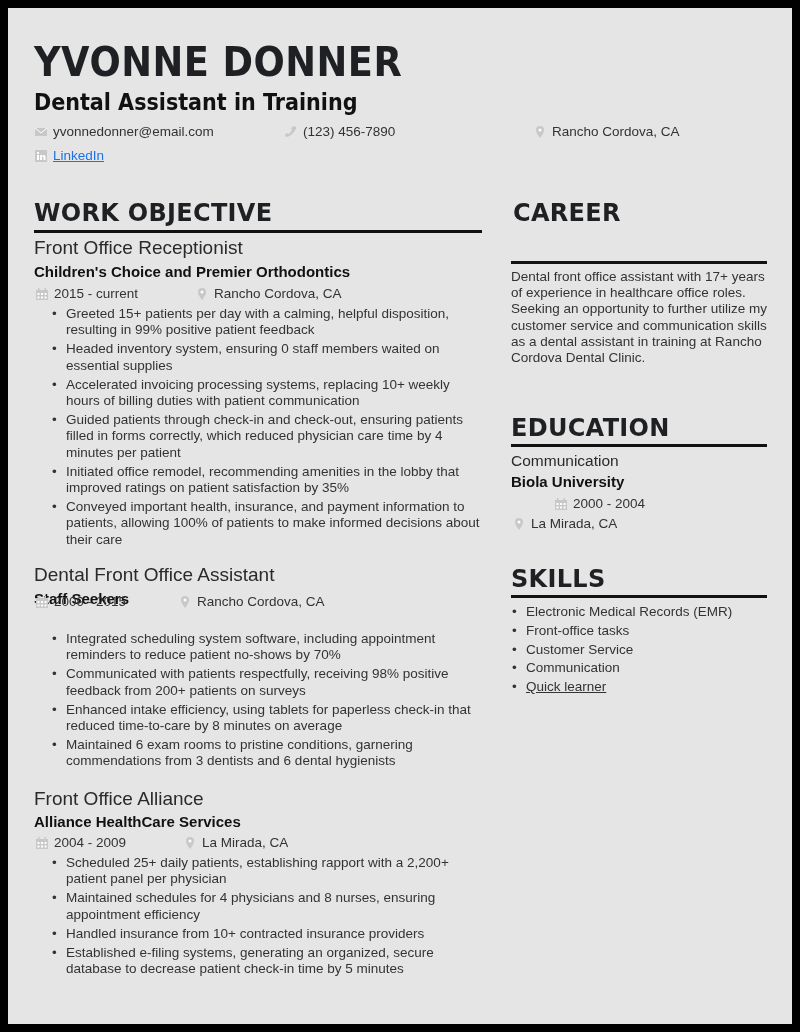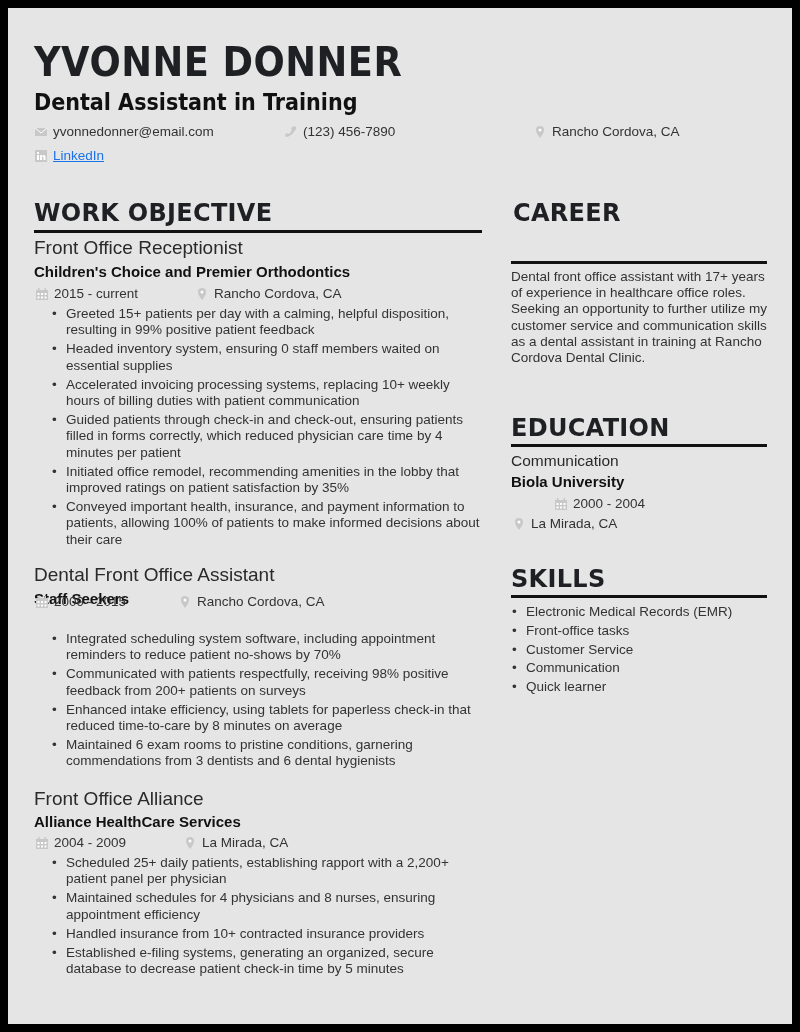--- a/index.html
+++ b/index.html
@@ -222,16 +222,16 @@
     <span>La Mirada, CA</span>
   </div>
 
   <div class="sec-head" style="left:503px; top:556px;">SKILLS</div>
   <div class="rule" style="left:503px; top:587px; width:256px;"></div>
   <ul class="bullets" style="left:518px; top:596px; width:250px; line-height:16px;">
     <li style="margin-bottom:2.8px;">Electronic Medical Records (EMR)</li>
     <li style="margin-bottom:2.8px;">Front-office tasks</li>
     <li style="margin-bottom:2.8px;">Customer Service</li>
     <li style="margin-bottom:2.8px;">Communication</li>
-    <li style="margin-bottom:6px;">Quick learner</li>
+    <li style="margin-bottom:6px;text-decoration:underline;">Quick learner</li>
   </ul>
 
 </div>
 
 </body></html>

